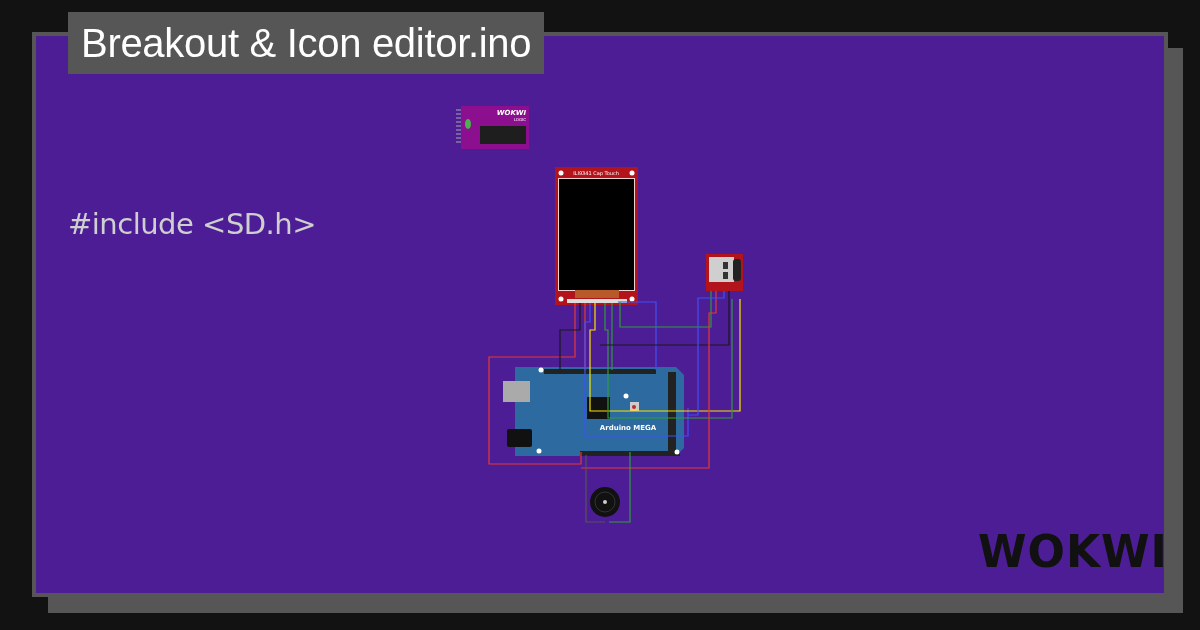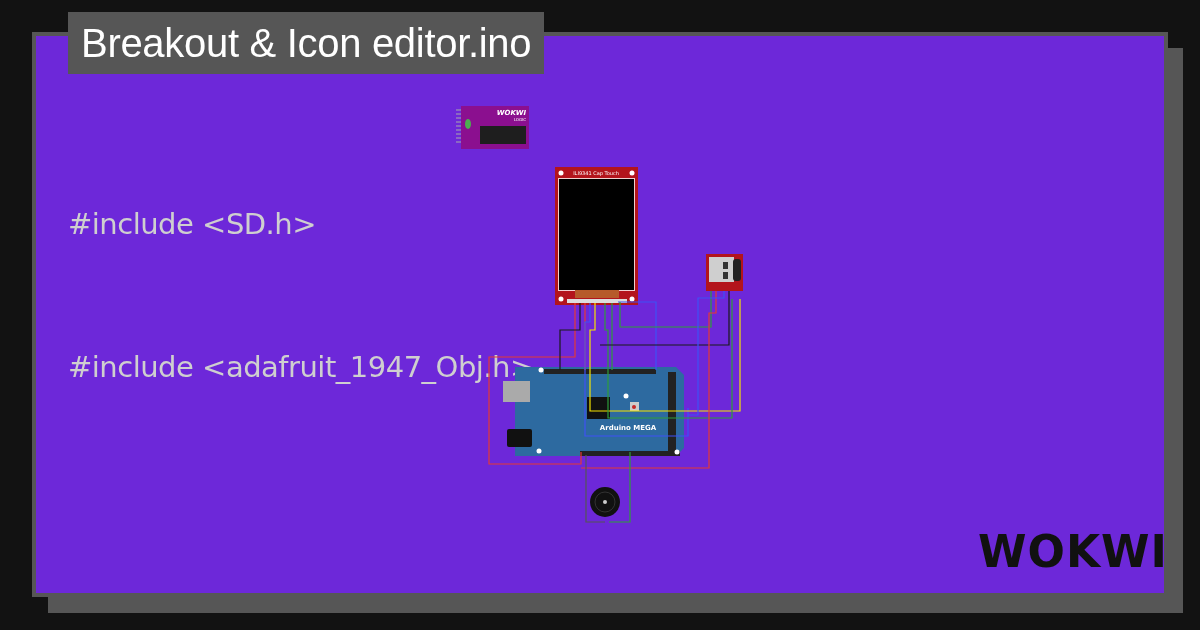--- a/index.html
+++ b/index.html
@@ -11,21 +11,21 @@
   .shadow {
     position:absolute; left:48px; top:48px; width:1135px; height:565px;
     background:#565656;
   }
   .frame {
     position:absolute; left:32px; top:32px; width:1136px; height:565px;
     background:#565656;
   }
   .canvas {
     position:absolute; left:36px; top:36px; width:1128px; height:557px;
-    background:#6d28d9; overflow:hidden;
+    background:#4c1d95; overflow:hidden;
   }
   .code {
     position:absolute; left:32px; top:70px; margin:0;
     font-family:"DejaVu Sans", sans-serif;
     font-size:29px; line-height:47.5px; color:#cfcfcf;
     white-space:pre; letter-spacing:-0.5px;
   }
   .code .line { display:block; height:47.5px; }
   .title-tab {
     position:absolute; left:68px; top:12px; height:62px;
@@ -42,21 +42,20 @@
 </style>
 </head>
 <body>
 
 <div class="shadow"></div>
 <div class="frame"></div>
 
 <div class="canvas">
   <div class="code">
     <span class="line">#include &lt;SD.h&gt;</span>
-    <span class="line">#include &lt;adafruit_1947_Obj.h&gt;</span>
     
     
     
     
     
     
     
     
   </div>
 </div>

